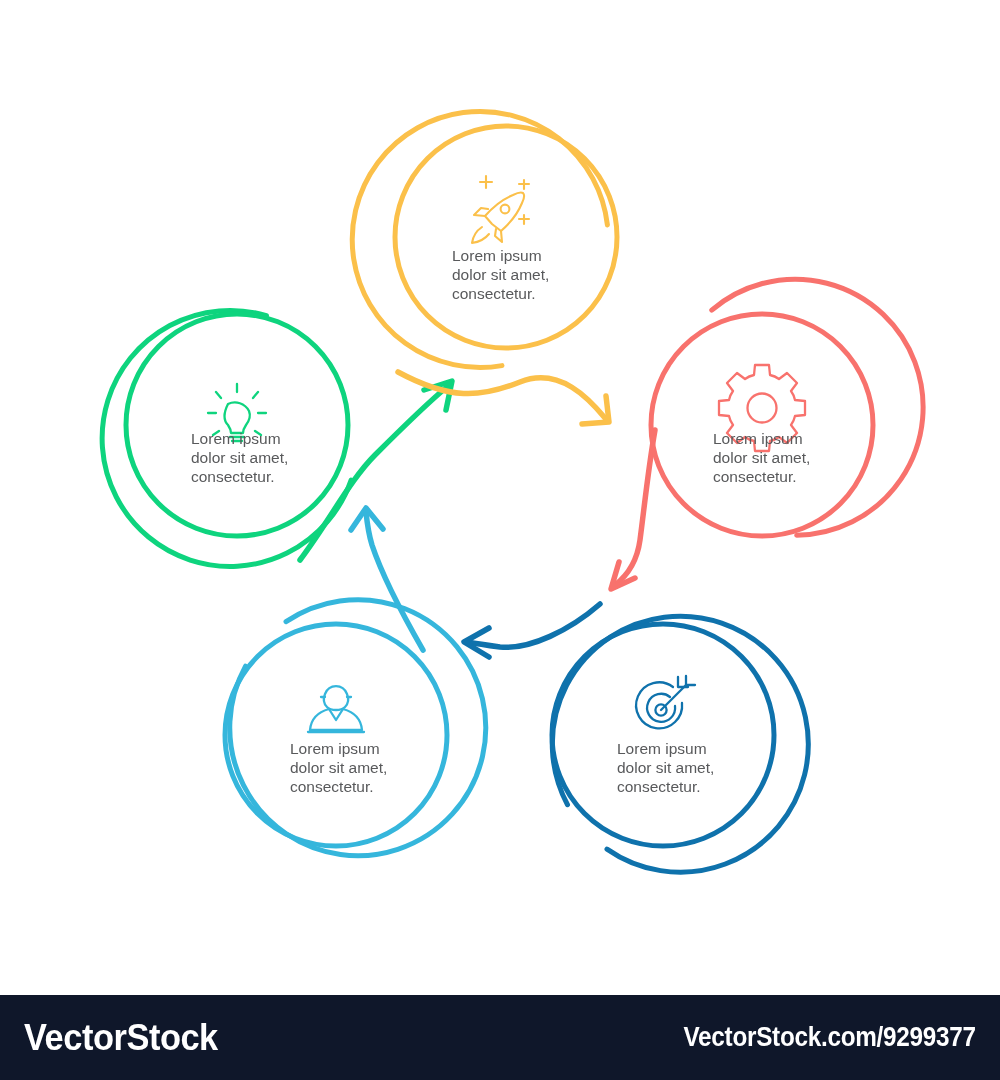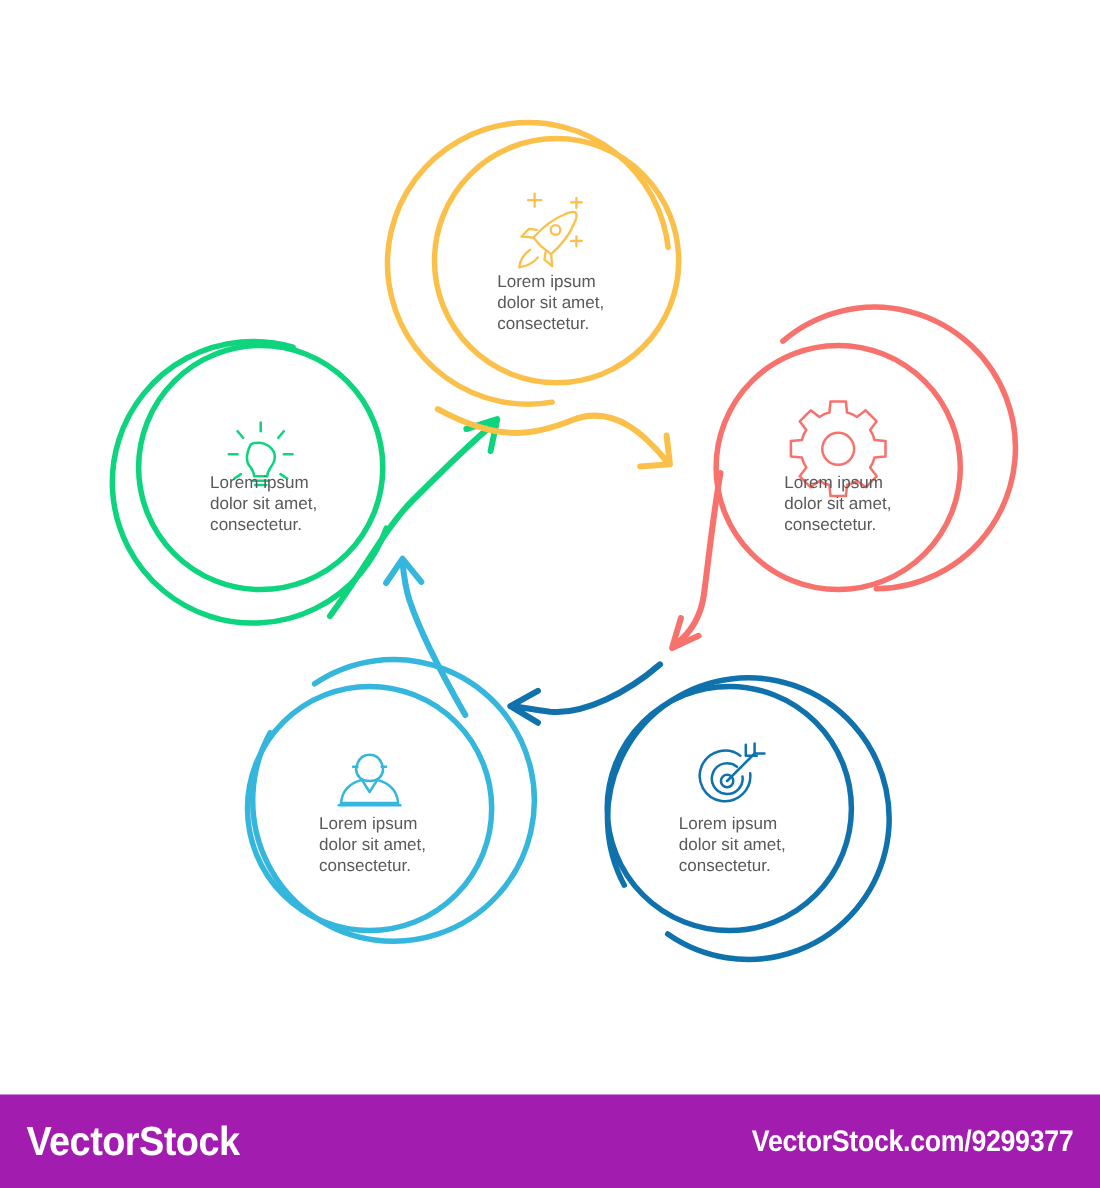--- a/index.html
+++ b/index.html
@@ -34,21 +34,21 @@
   }
   .node-text tspan { font-size: 15.5px; }
 
   
   #footer-bar {
     position: absolute;
     left: 0;
     top: 995px;
     width: 1000px;
     height: 85px;
-    background: #a21caf;
+    background: #0f172a;
     display: flex;
     align-items: center;
     justify-content: space-between;
     box-sizing: border-box;
     padding: 0 24px;
   }
   #footer-brand {
     color: #ffffff;
     font-family: "Liberation Sans", sans-serif;
     font-size: 37px;

